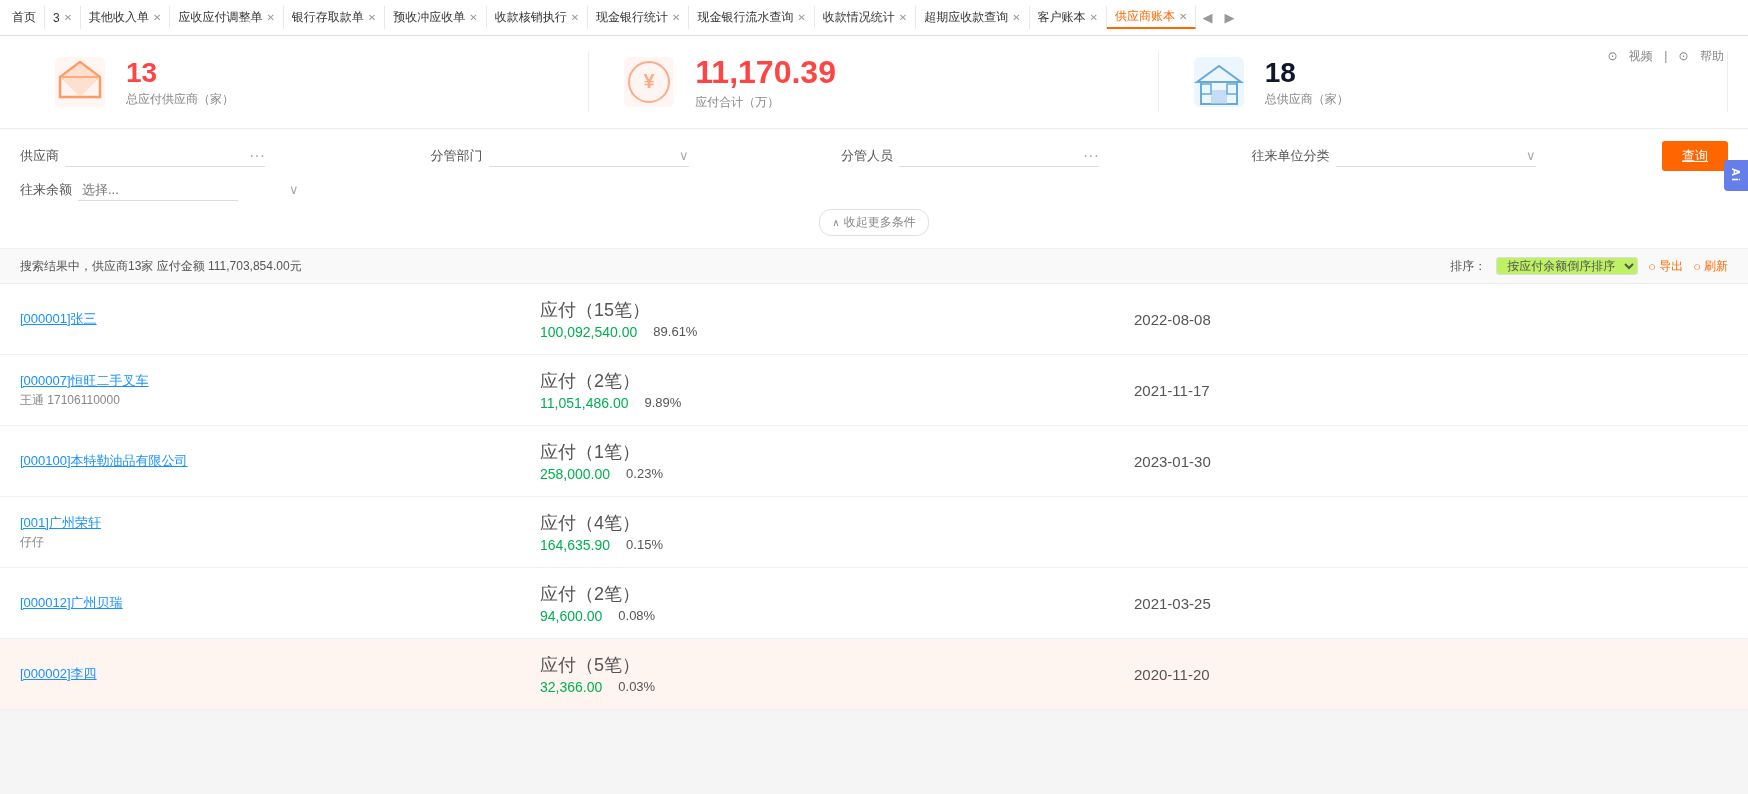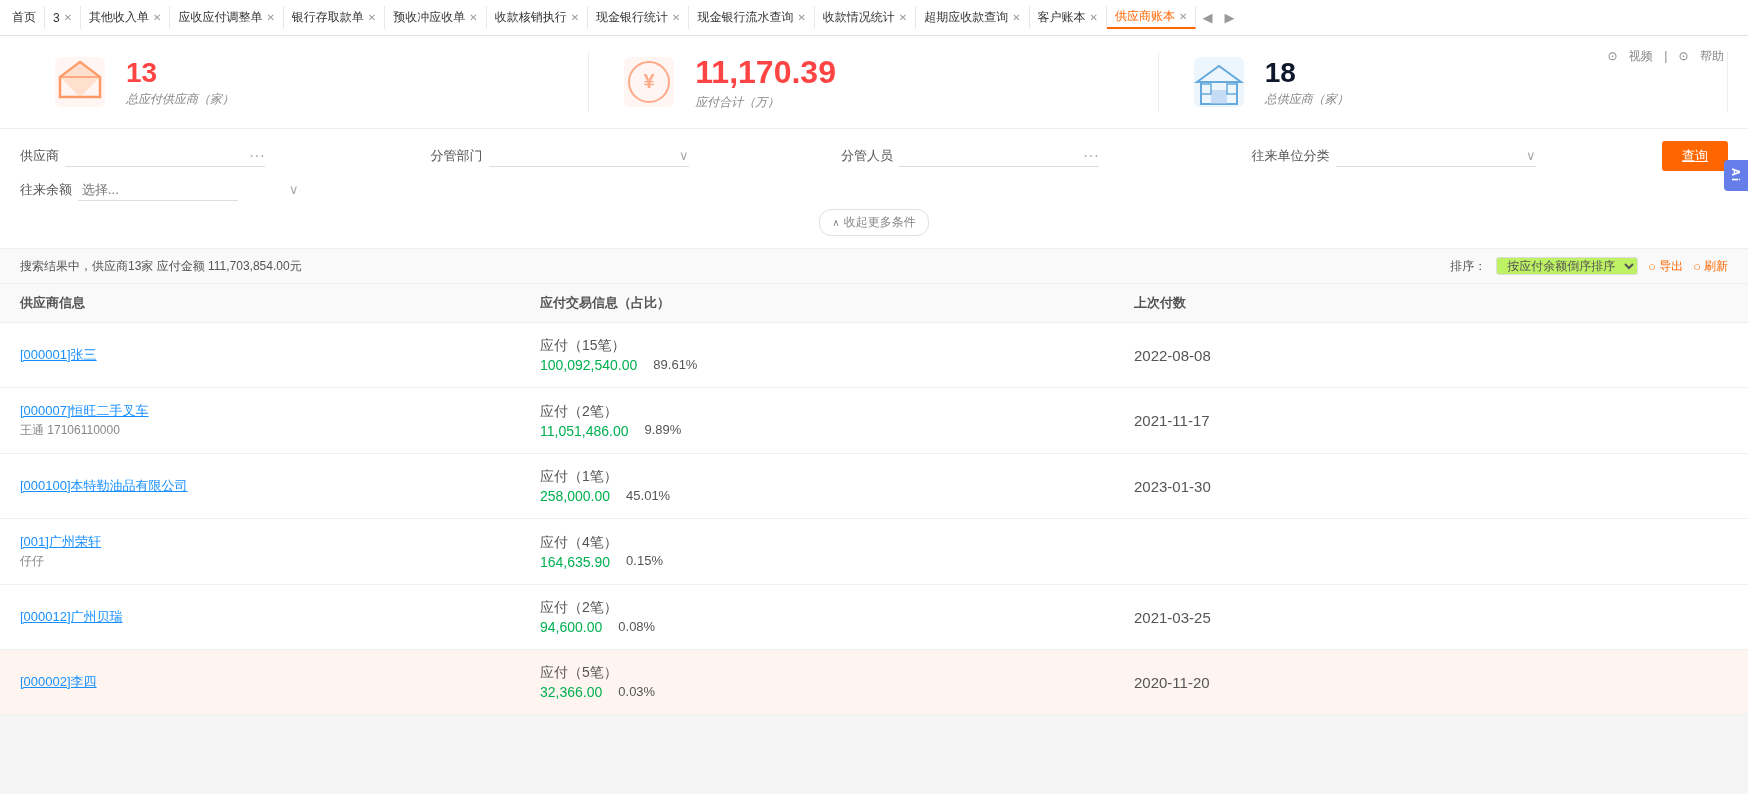--- a/index.html
+++ b/index.html
@@ -53,21 +53,21 @@
       margin-right: 16px;
       flex-shrink: 0;
     }
     .summary-text .number {
       font-size: 28px;
       font-weight: bold;
       color: #ff4444;
       line-height: 1.2;
     }
     .summary-text .number.large { font-size: 32px; }
-    .summary-text .label { font-size: 12px; color: #888; margin-top: 2px; font-style: italic; }
+    .summary-text .label { font-size: 12px; color: #888; margin-top: 2px; }
     .top-right-links {
       position: absolute;
       right: 20px;
       top: 12px;
       font-size: 12px;
       color: #888;
     }
     .top-right-links span { margin: 0 4px; cursor: pointer; }
 
     
@@ -182,21 +182,21 @@
     }
     .table-row-item.highlighted { background: #fff5f0; }
     .supplier-link {
       color: #1890ff;
       text-decoration: underline;
       cursor: pointer;
       font-size: 13px;
     }
     .supplier-sub { color: #888; font-size: 12px; margin-top: 2px; }
     .tx-info { }
-    .tx-label { font-size: 14px; color: #555; }
+    .tx-label { font-size: 18px; color: #555; }
     .tx-amount {
       font-size: 14px;
       color: #00b050;
       font-weight: 500;
       margin-top: 2px;
       cursor: pointer;
     }
     .tx-percent { color: #555; font-size: 13px; margin-left: 16px; }
     .last-pay { color: #555; font-size: 15px; }
 
@@ -428,25 +428,20 @@
       <span>导出</span>
     </div>
     <div class="action-btn">
       <span class="icon">○</span>
       <span>刷新</span>
     </div>
   </div>
 </div>
 
 <div class="table-container">
-  <div class="table-header">
-    <span>供应商信息</span>
-    <span>应付交易信息（占比）</span>
-    <span>上次付数</span>
-  </div>
 
   <div class="table-row-item">
     <div>
       <span class="supplier-link">[000001]张三</span>
     </div>
     <div class="tx-info">
       <div class="tx-label">应付（15笔）</div>
       <div style="display:flex;align-items:center;">
         <span class="tx-amount">100,092,540.00</span>
         <span class="tx-percent">89.61%</span>
@@ -475,21 +470,21 @@
   </div>
 
   <div class="table-row-item">
     <div>
       <span class="supplier-link">[000100]本特勒油品有限公司</span>
     </div>
     <div class="tx-info">
       <div class="tx-label">应付（1笔）</div>
       <div style="display:flex;align-items:center;">
         <span class="tx-amount">258,000.00</span>
-        <span class="tx-percent">45.01%</span>
+        <span class="tx-percent">0.23%</span>
       </div>
     </div>
     <div>
       <span class="last-pay">2023-01-30</span>
     </div>
   </div>
 
   <div class="table-row-item">
     <div>
       <div><span class="supplier-link">[001]广州荣轩</span></div>

